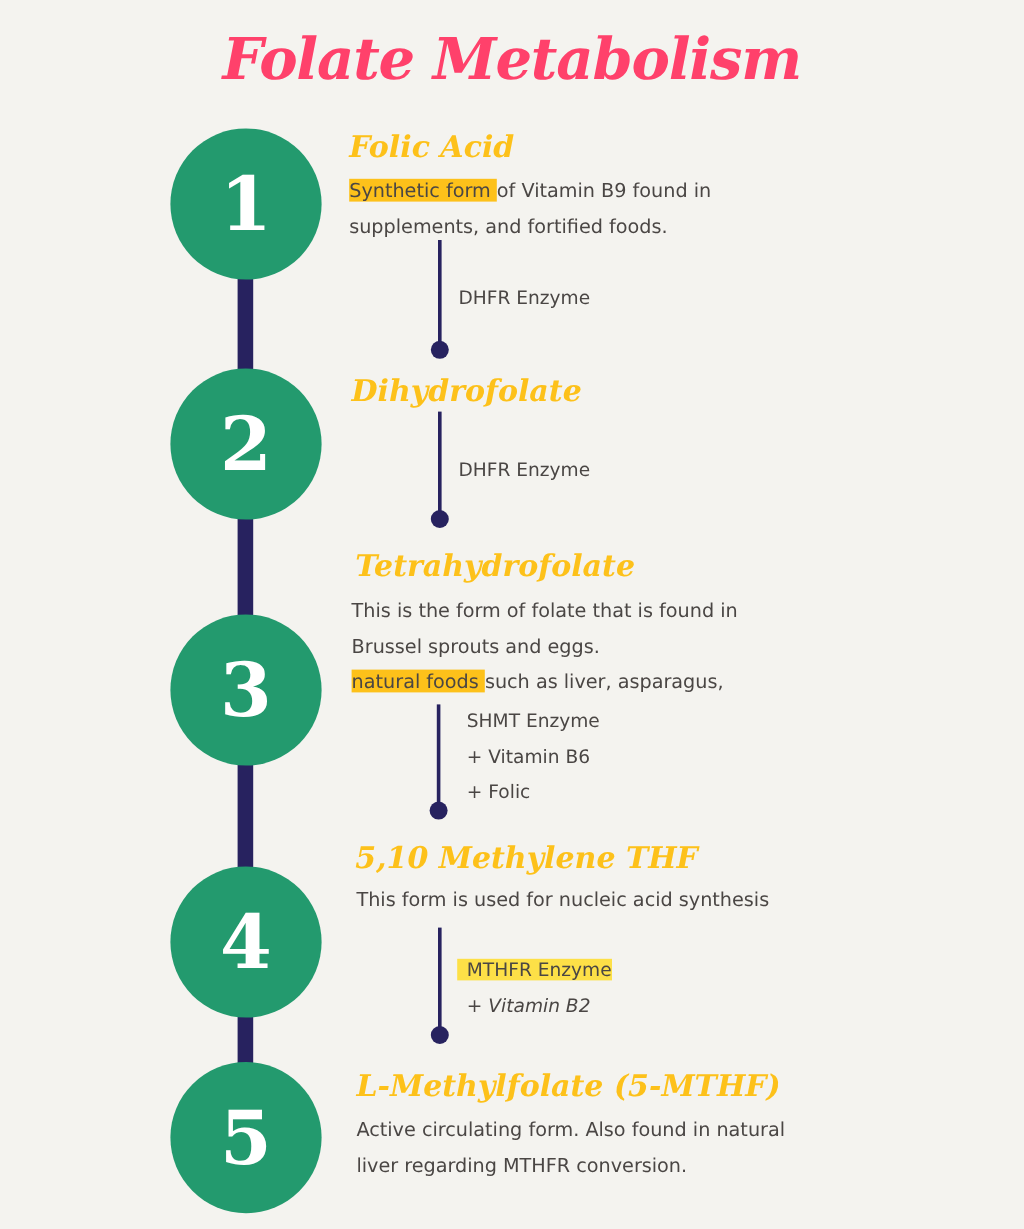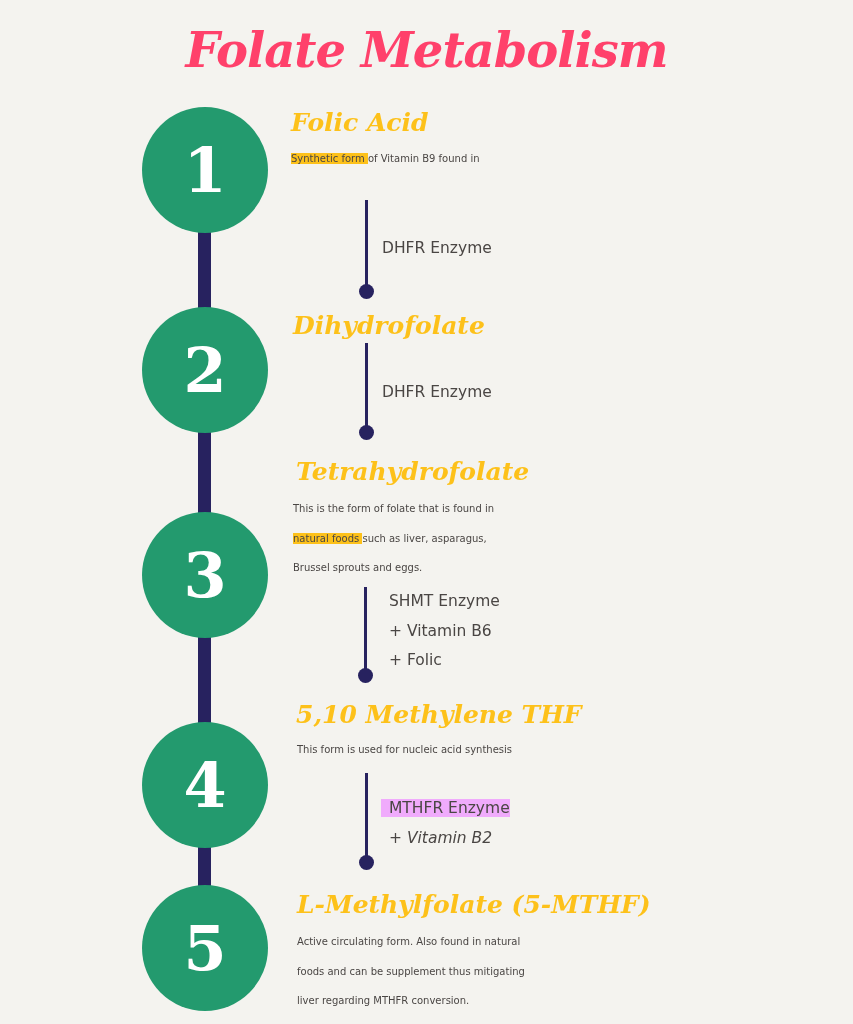--- a/index.html
+++ b/index.html
@@ -37,25 +37,25 @@
     position: absolute;
     font-family: "DejaVu Serif", serif;
     font-weight: bold; font-style: italic;
     font-size: 25px; line-height: 30px;
     color: #fdc11a;
     white-space: nowrap;
   }
   .desc {
     position: absolute;
     font-family: "DejaVu Sans", sans-serif;
-    font-size: 10px; line-height: 29.5px;
+    font-size: 16px; line-height: 29.5px;
     color: #4a4644;
   }
   .hl-yellow { background: #fdc11a; }
-  .hl-orange { background: #f0abfc; padding: 0 0 0 8px; }
+  .hl-orange { background: #fde047; padding: 0 0 0 8px; }
   .conn-line {
     position: absolute; width: 3px;
     background: #27225f;
   }
   .conn-dot {
     position: absolute; width: 15px; height: 15px;
     border-radius: 50%;
     background: #27225f;
   }
   .conn-text {
@@ -72,41 +72,42 @@
 <div class="title">Folate Metabolism</div>
 
 <div class="spine" style="top:225px; height:665px;"></div>
 
 <div class="circle" style="left:142px; top:107px;">
   <span>1</span>
 </div>
 <div class="step-title" style="left:291px; top:108px;">Folic Acid</div>
 <div class="desc" style="left:291px; top:144px;">
   <div><span class="hl-yellow">Synthetic form </span><span>of Vitamin B9 found in</span></div>
+  <div>supplements, and fortified foods.</div>
 </div>
 <div class="conn-line" style="left:365px; top:200px; height:90px;"></div>
 <div class="conn-dot" style="left:359px; top:284px;"></div>
 <div class="conn-text" style="left:382px; top:234px;">DHFR Enzyme</div>
 
 <div class="circle" style="left:142px; top:307px;">
   <span>2</span>
 </div>
 <div class="step-title" style="left:293px; top:311px;">Dihydrofolate</div>
 <div class="conn-line" style="left:365px; top:343px; height:88px;"></div>
 <div class="conn-dot" style="left:359px; top:425px;"></div>
 <div class="conn-text" style="left:382px; top:378px;">DHFR Enzyme</div>
 
 <div class="circle" style="left:142px; top:512px;">
   <span>3</span>
 </div>
 <div class="step-title" style="left:296px; top:457px;">Tetrahydrofolate</div>
 <div class="desc" style="left:293px; top:494px;">
   <div>This is the form of folate that is found in</div>
+  <div>Brussel sprouts and eggs.</div>
   <div><span class="hl-yellow">natural foods </span><span>such as liver, asparagus,</span></div>
-  <div>Brussel sprouts and eggs.</div>
 </div>
 <div class="conn-line" style="left:364px; top:587px; height:88px;"></div>
 <div class="conn-dot" style="left:358px; top:668px;"></div>
 <div class="conn-text" style="left:389px; top:587px;">
   <div>SHMT Enzyme</div>
   <div>+ Vitamin B6</div>
   <div>+ Folic</div>
 </div>
 
 <div class="circle" style="left:142px; top:722px;">
@@ -122,15 +123,14 @@
   <div><span class="hl-orange">MTHFR Enzyme</span></div>
   <div style="padding-left:8px;font-style:italic;">+ Vitamin B2</div>
 </div>
 
 <div class="circle" style="left:142px; top:885px;">
   <span>5</span>
 </div>
 <div class="step-title" style="left:297px; top:890px;">L-Methylfolate (5-MTHF)</div>
 <div class="desc" style="left:297px; top:927px;">
   <div>Active circulating form. Also found in natural</div>
-  <div>foods and can be supplement thus mitigating</div>
   <div>liver regarding MTHFR conversion.</div>
 </div>
 
 </body></html>

